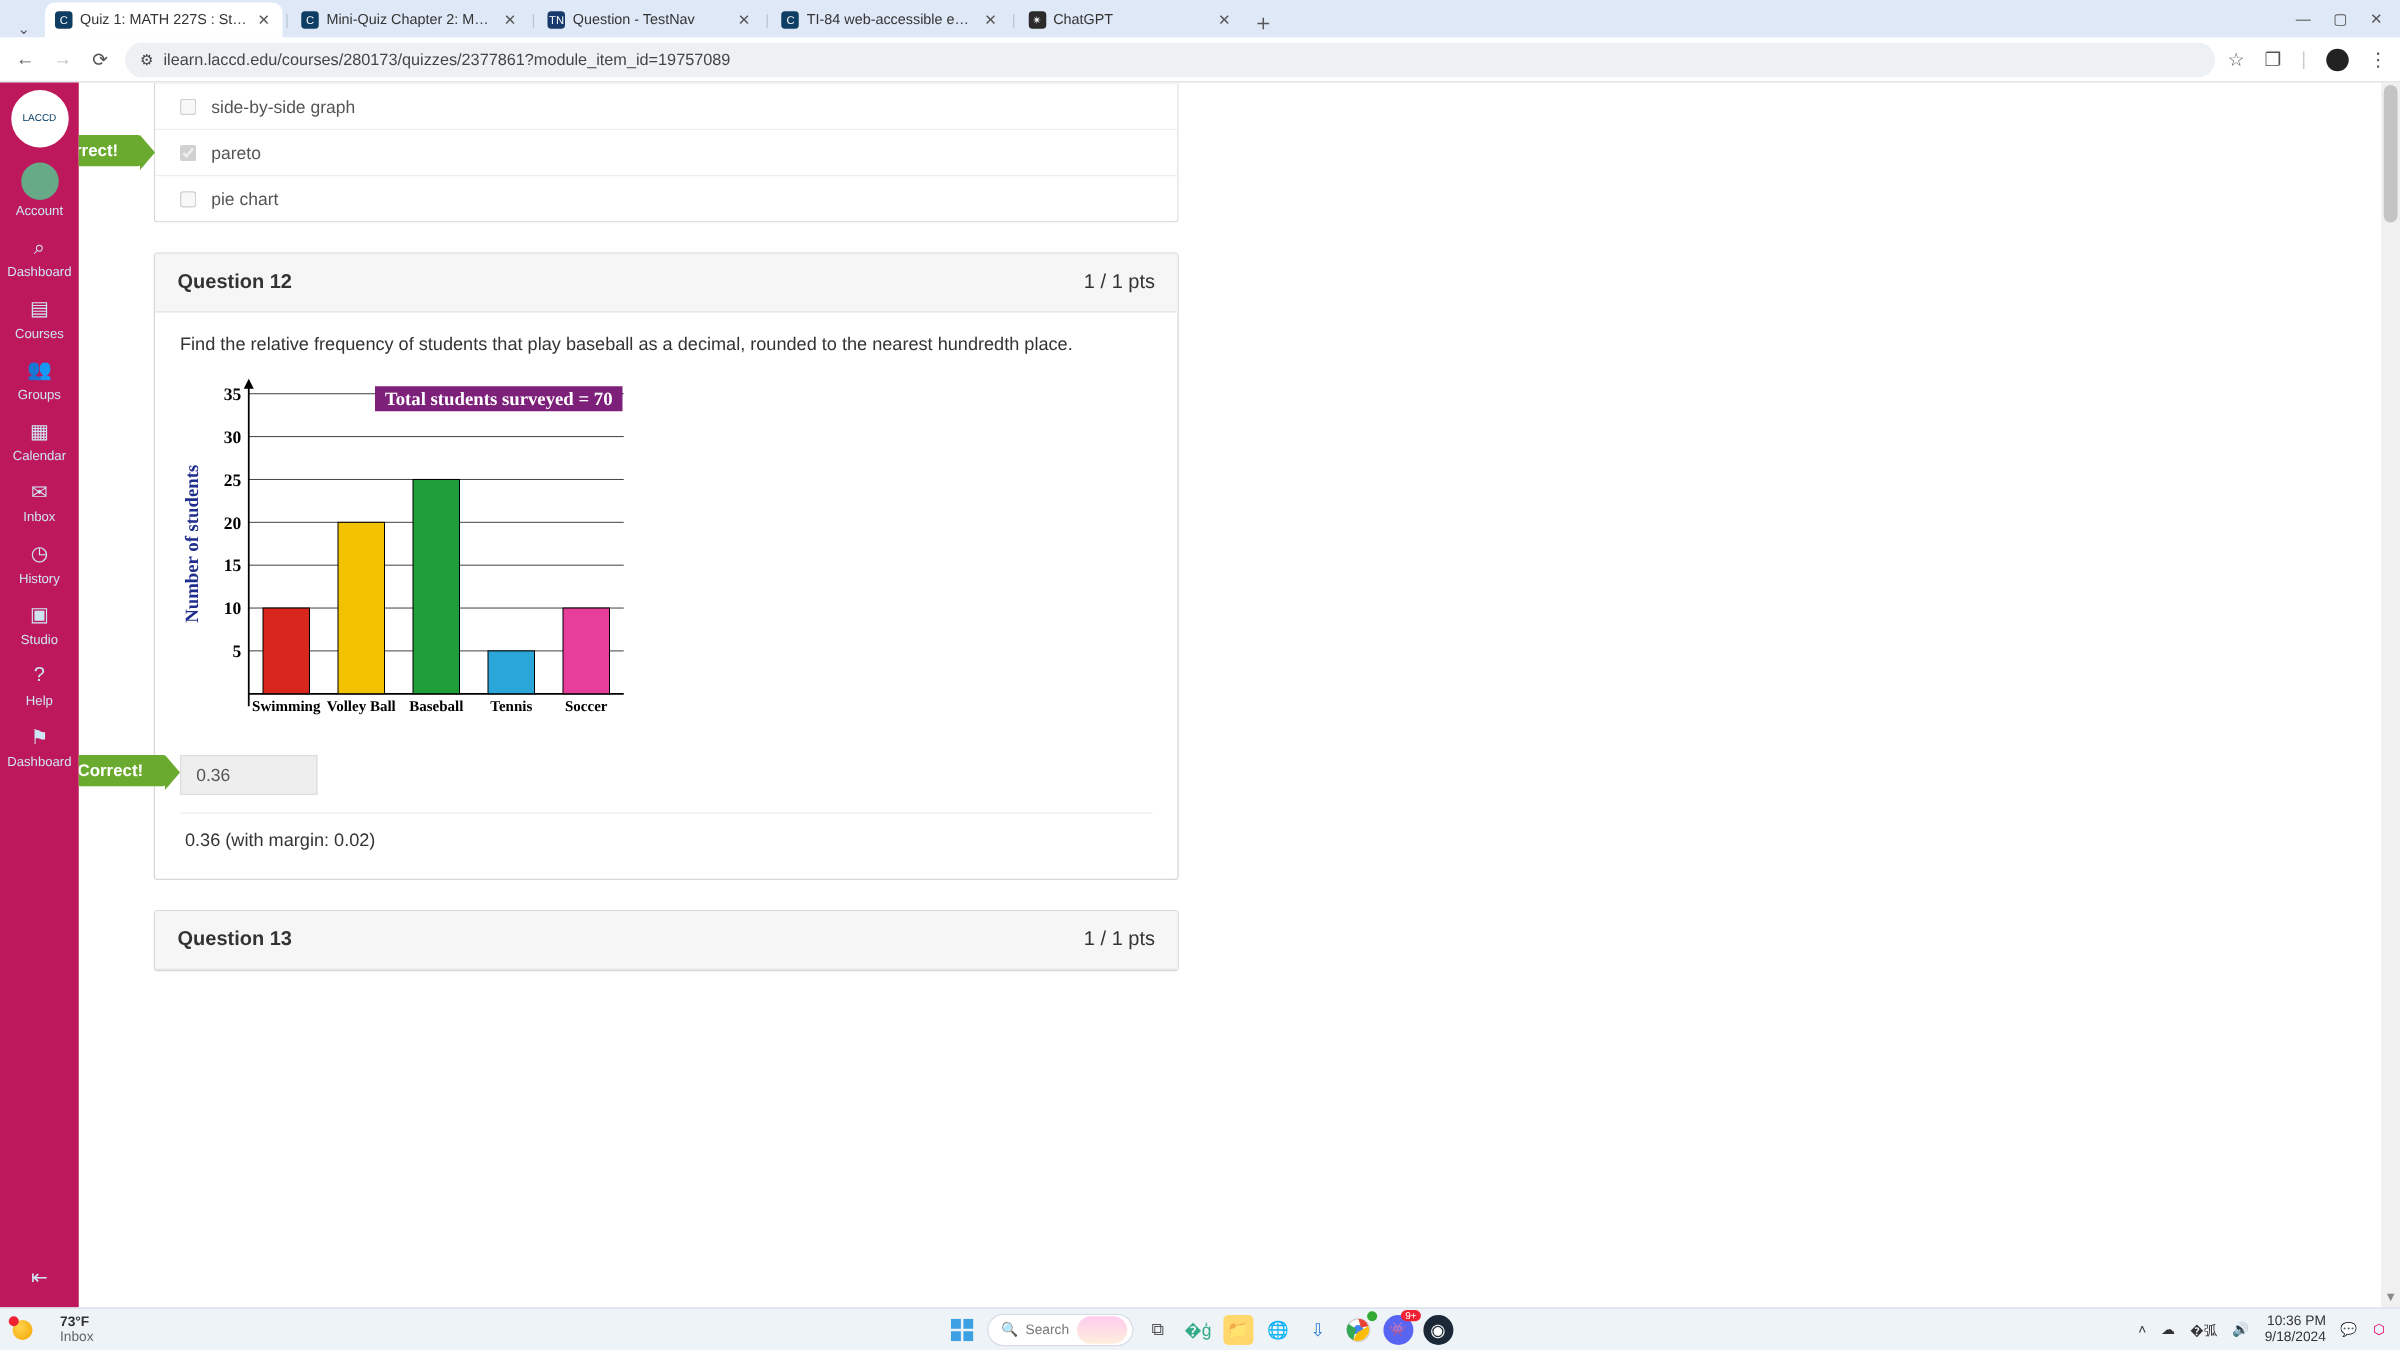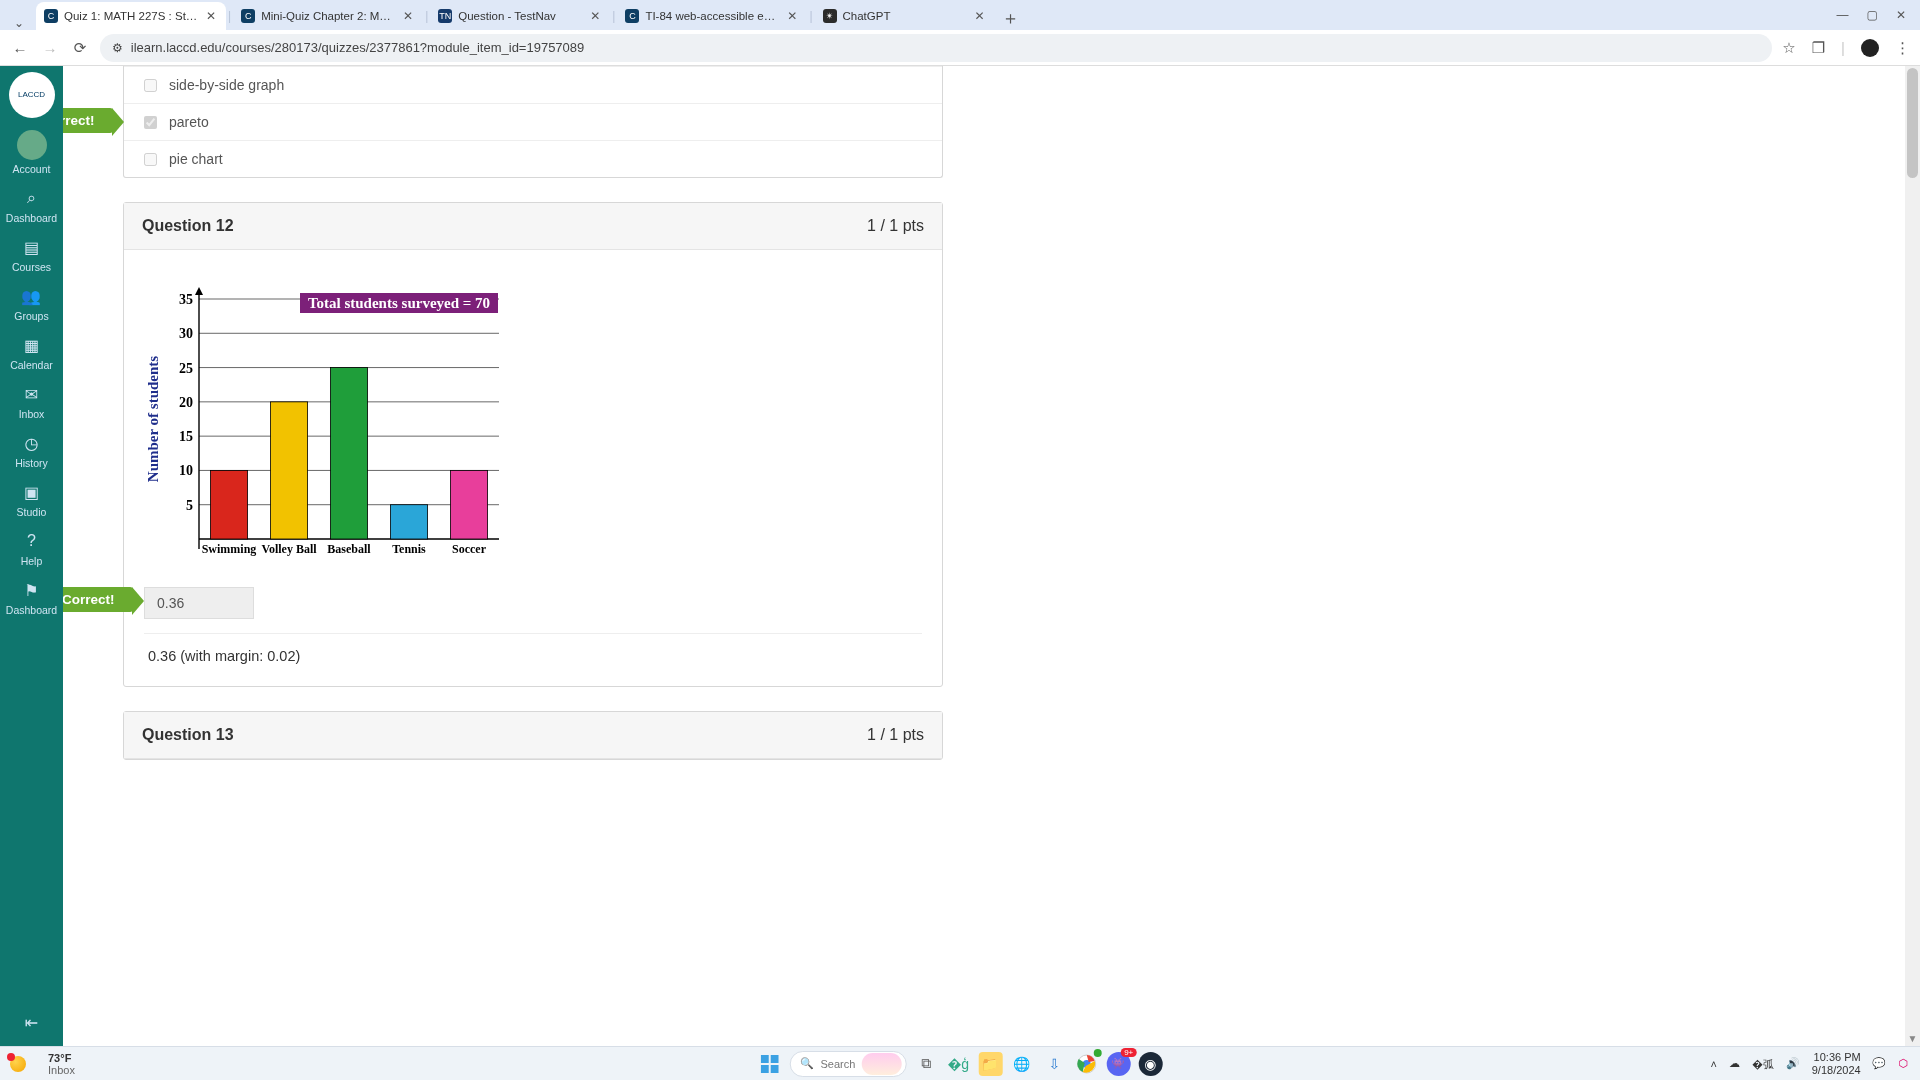--- a/index.html
+++ b/index.html
@@ -16,21 +16,21 @@
   .newtab{width:28px;display:flex;align-items:center;justify-content:center;color:#555;font-size:18px;}
   .win-ctrls{margin-left:auto;display:flex;gap:18px;padding-right:14px;color:#555;}
   .addr-bar{background:#fff;height:36px;display:flex;align-items:center;gap:10px;padding:0 10px;border-bottom:1px solid #ddd;}
   .nav-btn{width:20px;text-align:center;color:#555;font-size:15px;}
   .url-box{flex:1;background:#eef1f4;border-radius:18px;height:28px;display:flex;align-items:center;padding:0 12px;font-size:13px;color:#444;gap:8px;}
   .addr-icons{display:flex;align-items:center;gap:16px;color:#555;font-size:15px;}
   .avatar-dot{width:18px;height:18px;border-radius:50%;background:#222;}
   
   .page{position:absolute;top:66px;left:0;right:0;bottom:34px;display:flex;}
   
-  .glob-nav{width:63px;background:#0f766e;color:#cfe4f2;display:flex;flex-direction:column;align-items:center;padding-top:6px;font-size:10.5px;}
+  .glob-nav{width:63px;background:#be185d;color:#cfe4f2;display:flex;flex-direction:column;align-items:center;padding-top:6px;font-size:10.5px;}
   .glob-logo{width:46px;height:46px;border-radius:50%;background:#fff;color:#003a63;display:flex;align-items:center;justify-content:center;font-size:8px;text-align:center;line-height:1;}
   .gnav-item{margin-top:12px;display:flex;flex-direction:column;align-items:center;gap:3px;cursor:pointer;}
   .gnav-item .ic{width:22px;height:22px;display:flex;align-items:center;justify-content:center;font-size:16px;}
   .gnav-item.account .ic{width:30px;height:30px;border-radius:50%;background:#6a8;}
   .gnav-collapse{margin-top:auto;margin-bottom:14px;font-size:16px;}
   
   .course-nav{width:200px;padding:18px 0 0 22px;font-size:14px;}
   .term{font-size:12px;color:#666;font-style:italic;margin-bottom:10px;}
   .cnav a{display:block;color:#1f6fb2;text-decoration:none;padding:6px 0;}
   .cnav a.active{color:#212121;font-weight:600;border-left:3px solid #222;padding-left:8px;margin-left:-11px;}
@@ -203,20 +203,21 @@
             </div>
           </div>
       </div>
 
       <div class="question-card">
         <div class="q-head">
           <strong>Question 12</strong>
           <span>1 / 1 pts</span>
         </div>
         <div class="q-body">
+          <div>Find the relative frequency of students that play baseball as a decimal, rounded to the nearest hundredth place.</div>
 
           <div class="chart-wrap">
             <svg id="chart-svg" width="360" height="290">
                 <line x1="55" y1="220.71428571428572" x2="355" y2="220.71428571428572" stroke="#000" stroke-width="0.6"></line>
                 <text x="49" y="225.71428571428572" text-anchor="end" class="tick-label">5</text>
                 <line x1="55" y1="186.42857142857144" x2="355" y2="186.42857142857144" stroke="#000" stroke-width="0.6"></line>
                 <text x="49" y="191.42857142857144" text-anchor="end" class="tick-label">10</text>
                 <line x1="55" y1="152.14285714285717" x2="355" y2="152.14285714285717" stroke="#000" stroke-width="0.6"></line>
                 <text x="49" y="157.14285714285717" text-anchor="end" class="tick-label">15</text>
                 <line x1="55" y1="117.85714285714286" x2="355" y2="117.85714285714286" stroke="#000" stroke-width="0.6"></line>

